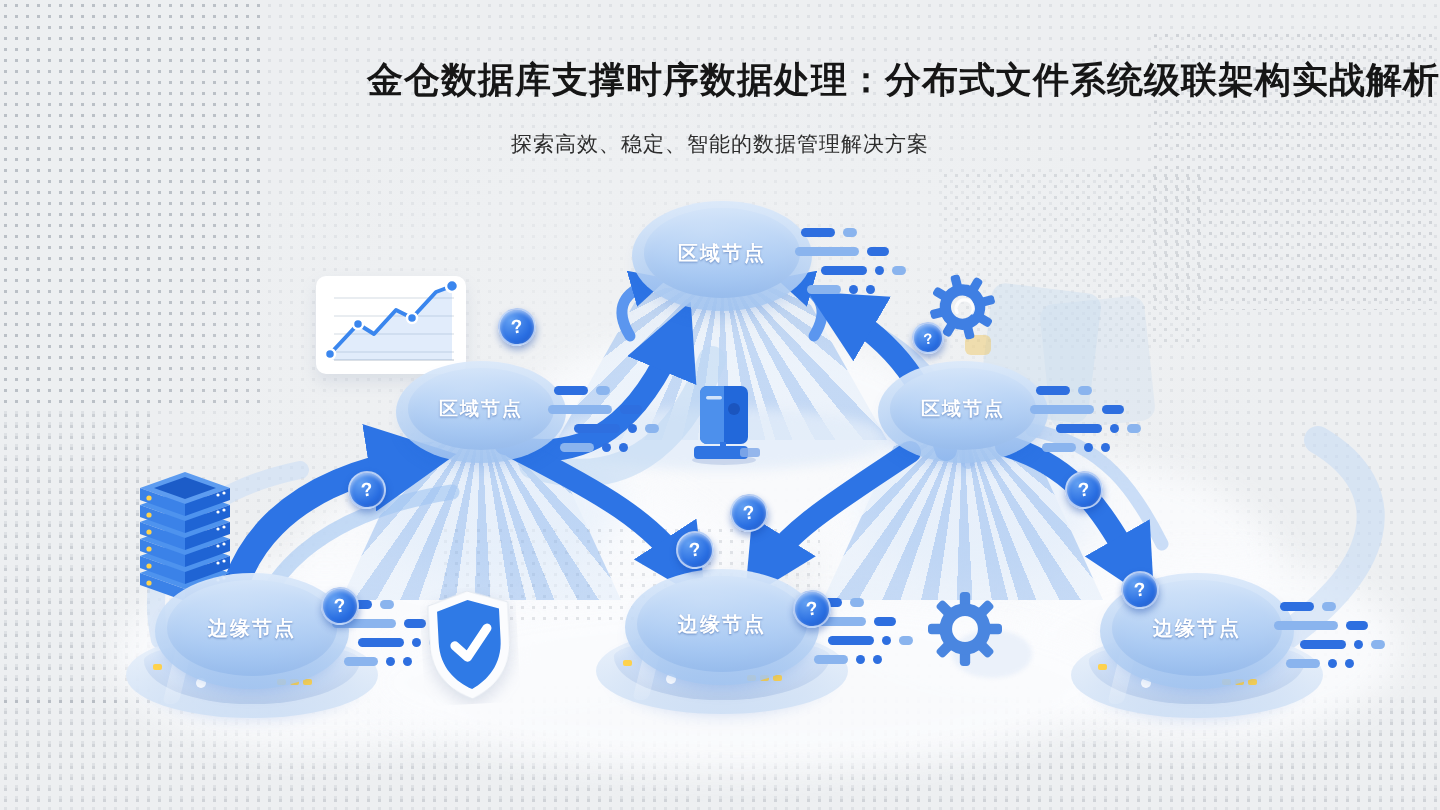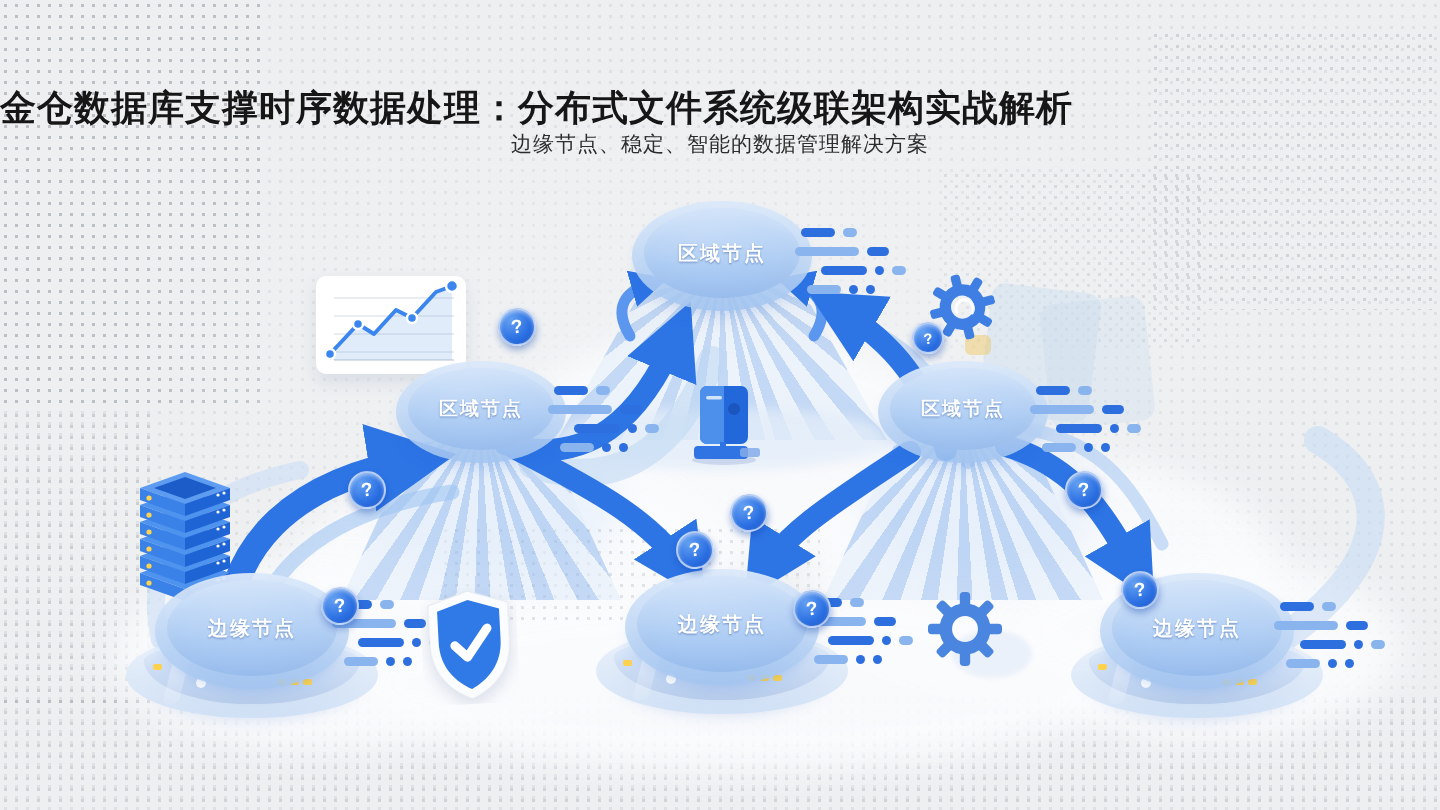--- a/index.html
+++ b/index.html
@@ -15,22 +15,22 @@
   }
   .dots{position:absolute;z-index:1;pointer-events:none;
     background-image:radial-gradient(rgba(148,156,166,.55) 1.6px, transparent 1.8px);
     background-size:11px 11px;}
   .wash{position:absolute;inset:0;z-index:1;
     background:radial-gradient(ellipse 780px 430px at 50% 46%, rgba(240,242,244,.95), rgba(240,242,244,0) 72%);}
   .cloud{position:absolute;background:#fbfcfe;border-radius:50%;filter:blur(16px);z-index:2;opacity:.88}
   .cloud.tint{background:#e9f1fb;opacity:.8}
 
   
-  .title{position:absolute;left:0;right:0;top:56px;text-align:left;z-index:10;
-    font-size:36px;font-weight:700;color:#161616;letter-spacing:1px;margin-top:28px;}
+  .title{position:absolute;left:0;right:0;top:56px;text-align:right;z-index:10;
+    font-size:36px;font-weight:700;color:#161616;letter-spacing:1px;}
   .subtitle{position:absolute;left:0;right:0;top:130px;text-align:center;z-index:10;
     font-size:21px;font-weight:500;color:#2d2d2d;letter-spacing:1px;}
 
   
   .node{position:absolute;display:flex;align-items:center;justify-content:center;
     color:#fff;font-weight:700;font-size:20px;letter-spacing:2px;border-radius:50%;z-index:6;
     background:radial-gradient(ellipse at 38% 26%, #7db2f4 0%, #3585ee 48%, #1a63d8 100%);
     box-shadow:0 12px 20px rgba(27,95,208,.30), inset 0 -10px 18px rgba(10,60,150,.35), inset 0 6px 10px rgba(255,255,255,.40);
     text-shadow:0 1px 2px rgba(20,60,140,.45);}
   .node::before{content:"";position:absolute;inset:-7px -12px -13px -12px;border-radius:50%;z-index:-1;
@@ -102,21 +102,21 @@
 <div class="cloud" style="left:360px;top:595px;width:760px;height:175px;opacity:.92"></div>
 <div class="cloud tint" style="left:380px;top:430px;width:240px;height:150px"></div>
 <div class="cloud tint" style="left:860px;top:430px;width:240px;height:150px"></div>
 <div class="dots" style="left:440px;top:525px;width:380px;height:100px;opacity:.45;z-index:3"></div>
 
 <div class="pale-doc" style="left:985px;top:288px;width:110px;height:130px;transform:rotate(7deg)"></div>
 <div class="pale-doc" style="left:1045px;top:300px;width:105px;height:125px;transform:rotate(-6deg);opacity:.3"></div>
 <div class="pale-dot-orange" style="left:965px;top:335px"></div>
 
 <div class="title">金仓数据库支撑时序数据处理：分布式文件系统级联架构实战解析</div>
-<div class="subtitle">边缘节点、稳定、智能的数据管理解决方案</div>
+<div class="subtitle">探索高效、稳定、智能的数据管理解决方案</div>
 
 <div class="funnel" style="left:557px;top:288px;width:330px;height:152px"></div>
 <div class="funnel-base" style="left:552px;top:408px;width:340px;height:62px"></div>
 <div class="funnel" style="left:341px;top:442px;width:280px;height:158px"></div>
 <div class="funnel" style="left:823px;top:442px;width:280px;height:158px"></div>
 
 <svg width="1440" height="810" viewBox="0 0 1440 810" style="position:absolute;left:0;top:0;z-index:4">
   <defs>
     <marker id="ah" markerUnits="strokeWidth" markerWidth="3.4" markerHeight="3.4" refX="1.9" refY="1.7" orient="auto">
       <path d="M0,0 L3.4,1.7 L0,3.4 z" fill="#2d74e5"></path>

